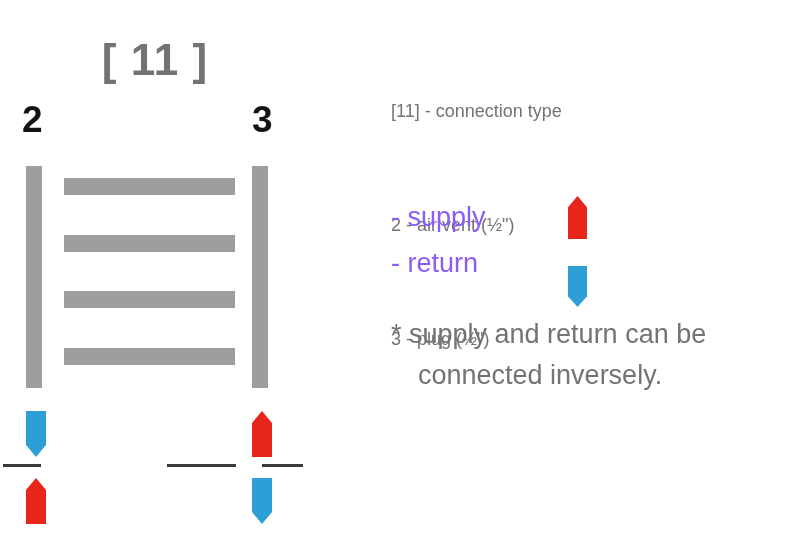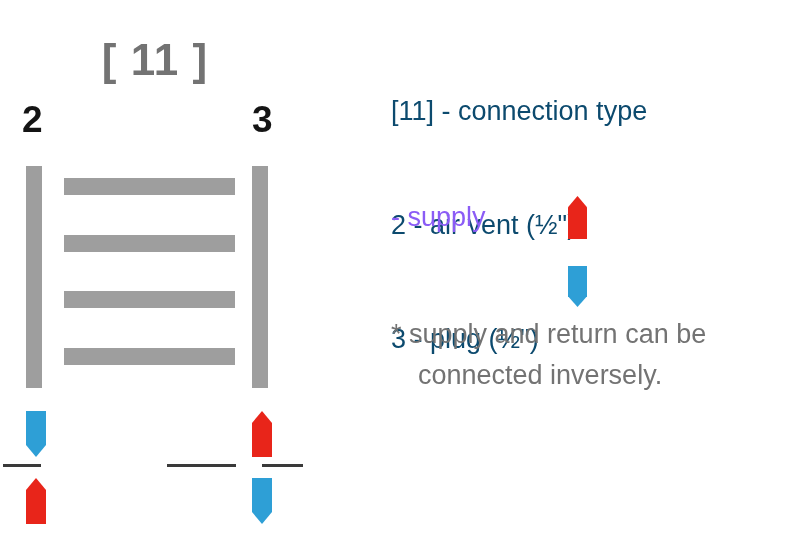--- a/index.html
+++ b/index.html
@@ -108,23 +108,23 @@
     position: absolute;
     left: 391px;
     top: 16px;
     width: 417px;
     height: 526px;
   }
   .legend-lines {
     position: absolute;
     left: 0;
     top: 0;
-    font-size: 27px;
+    font-size: 18px;
     line-height: 38px;
-    color: #0c4a6e;
+    color: #737373;
     white-space: pre;
   }
   .legend-lines div { white-space: pre; }
 
   .sr-block {
     position: absolute;
     left: 0;
     top: 178px;
     width: 220px;
     font-size: 27px;
@@ -193,20 +193,21 @@
   <div class="legend">
 
     <div class="legend-lines">
       <div>[11] - connection type</div>
       <div>2 - air vent (½")</div>
       <div>3 - plug (½")</div>
     </div>
 
     <div class="sr-block">
       <div class="sr-row">- supply</div>
+      <div class="sr-row">- return</div>
       <div class="legend-arrow red"></div>
       <div class="legend-arrow blue"></div>
     </div>
 
     <div class="note">
       <div class="note-l1">* supply and return can be</div>
       <div class="note-l2">connected inversely.</div>
     </div>
   </div>
 

